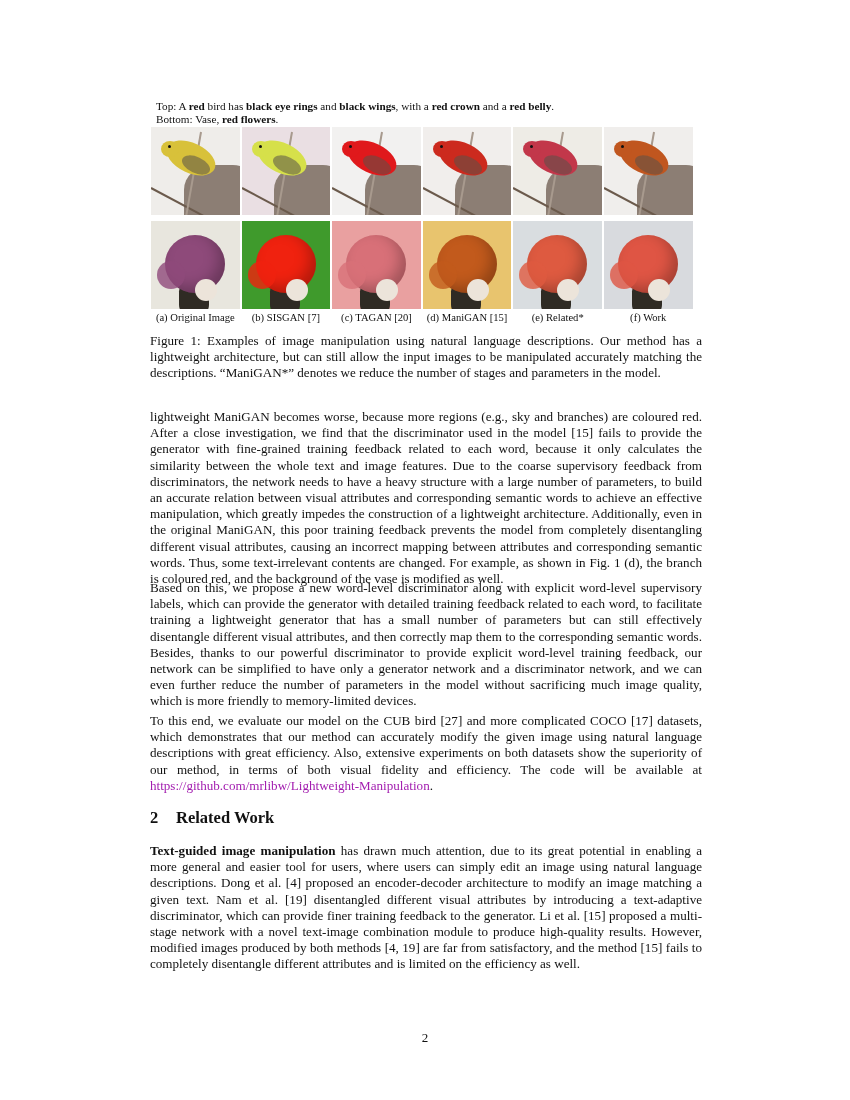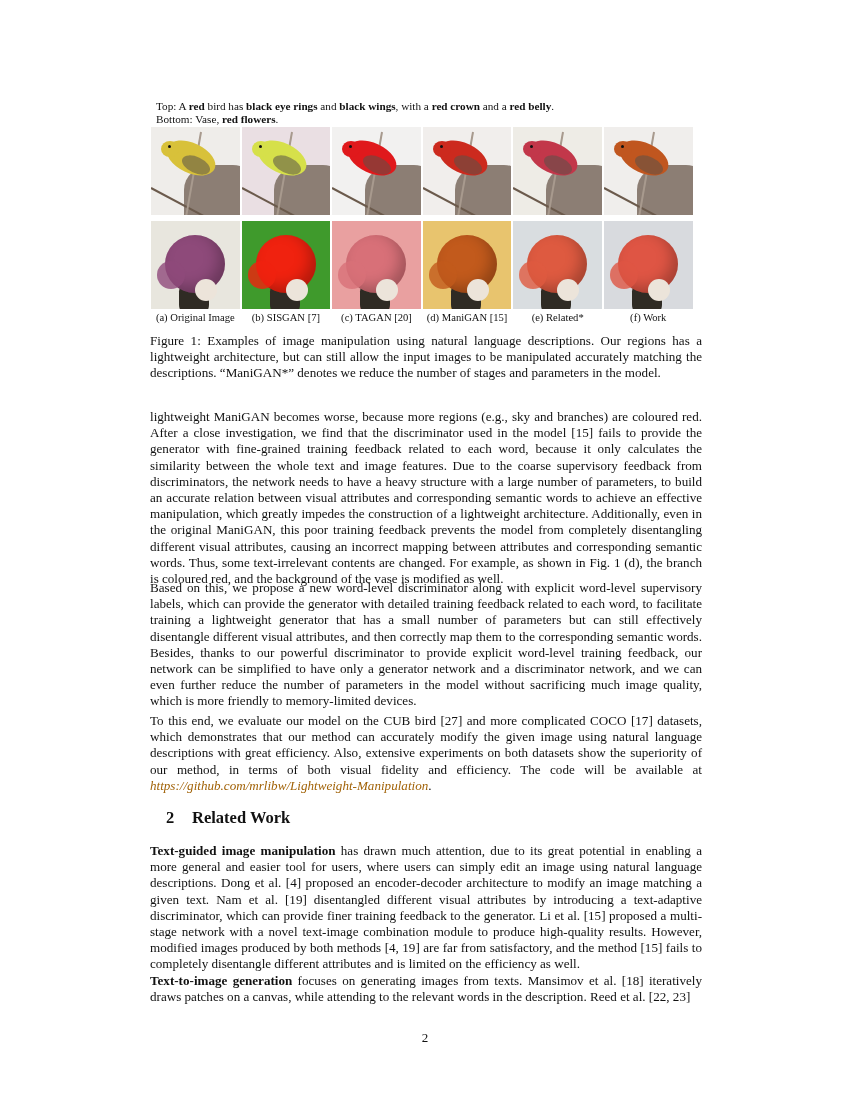--- a/index.html
+++ b/index.html
@@ -16,22 +16,22 @@
   .row + .row { margin-top: 6px; }
   .cell { width: 88.6px; height: 88px; position: relative; overflow: hidden; }
   .labels { display: flex; gap: 2px; margin-top: 3px; }
   .labels span { width: 88.6px; text-align: center; font-size: 10.6px; white-space: nowrap; }
 
   .caption { position: absolute; left: 150px; top: 333px; width: 552px;
              font-size: 13.1px; line-height: 16.2px; text-align: justify; }
 
   .body-text { position: absolute; left: 150px; width: 552px; font-size: 13.1px;
                line-height: 16.2px; text-align: justify; hyphens: auto; margin: 0; }
-  .link { color: #a16207; font-style: italic; }
-  .section-h { position: absolute; left: 150px; top: 808px; font-size: 16.5px; font-weight: bold; margin-left: 16px; }
+  .link { color: #a21caf; }
+  .section-h { position: absolute; left: 150px; top: 808px; font-size: 16.5px; font-weight: bold; }
   .section-h .num { display: inline-block; width: 26px; }
   .page-num { position: absolute; left: 0; width: 850px; top: 1030px; text-align: center; font-size: 13px; }
 
   
   .bg { position:absolute; inset:0; }
   .blob { position:absolute; border-radius:50%; }
   .twig { position:absolute; background:#6b5a4c; transform-origin: left center; height:2px; }
 </style>
 </head>
 <body>
@@ -153,25 +153,24 @@
     <div class="labels" id="col-labels">
         <span>(a) Original Image</span>
         <span>(b) SISGAN [7]</span>
         <span>(c) TAGAN [20]</span>
         <span>(d) ManiGAN [15]</span>
         <span>(e) Related*</span>
         <span>(f) Work</span>
       </div>
   </div>
 
-  <div class="caption">Figure 1: Examples of image manipulation using natural language descriptions. Our regions has a lightweight architecture, but can still allow the input images to be manipulated accurately matching the descriptions. “ManiGAN*” denotes we reduce the number of stages and parameters in the model.</div>
+  <div class="caption">Figure 1: Examples of image manipulation using natural language descriptions. Our method has a lightweight architecture, but can still allow the input images to be manipulated accurately matching the descriptions. “ManiGAN*” denotes we reduce the number of stages and parameters in the model.</div>
 
   <p class="body-text" style="top:409px">lightweight ManiGAN becomes worse, because more regions (e.g., sky and branches) are coloured red. After a close investigation, we find that the discriminator used in the model [15] fails to provide the generator with fine-grained training feedback related to each word, because it only calculates the similarity between the whole text and image features. Due to the coarse supervisory feedback from discriminators, the network needs to have a heavy structure with a large number of parameters, to build an accurate relation between visual attributes and corresponding semantic words to achieve an effective manipulation, which greatly impedes the construction of a lightweight architecture. Additionally, even in the original ManiGAN, this poor training feedback prevents the model from completely disentangling different visual attributes, causing an incorrect mapping between attributes and corresponding semantic words. Thus, some text-irrelevant contents are changed. For example, as shown in Fig. 1 (d), the branch is coloured red, and the background of the vase is modified as well.</p>
   <p class="body-text" style="top:580px">Based on this, we propose a new word-level discriminator along with explicit word-level supervisory labels, which can provide the generator with detailed training feedback related to each word, to facilitate training a lightweight generator that has a small number of parameters but can still effectively disentangle different visual attributes, and then correctly map them to the corresponding semantic words. Besides, thanks to our powerful discriminator to provide explicit word-level training feedback, our network can be simplified to have only a generator network and a discriminator network, and we can even further reduce the number of parameters in the model without sacrificing much image quality, which is more friendly to memory-limited devices.</p>
   <p class="body-text" style="top:713px"><span>To this end, we evaluate our model on the CUB bird [27] and more complicated COCO [17] datasets, which demonstrates that our method can accurately modify the given image using natural language descriptions with great efficiency. Also, extensive experiments on both datasets show the superiority of our method, in terms of both visual fidelity and efficiency. The code will be available at </span><a class="link">https://github.com/mrlibw/Lightweight-Manipulation</a><span>.</span></p>
 
   <div class="section-h"><span class="num">2</span><span>Related Work</span></div>
 
   <p class="body-text" style="top:843px"><b>Text-guided image manipulation</b><span> has drawn much attention, due to its great potential in enabling a more general and easier tool for users, where users can simply edit an image using natural language descriptions. Dong et al. [4] proposed an encoder-decoder architecture to modify an image matching a given text. Nam et al. [19] disentangled different visual attributes by introducing a text-adaptive discriminator, which can provide finer training feedback to the generator. Li et al. [15] proposed a multi-stage network with a novel text-image combination module to produce high-quality results. However, modified images produced by both methods [4, 19] are far from satisfactory, and the method [15] fails to completely disentangle different attributes and is limited on the efficiency as well.</span></p>
-  <p class="body-text" style="top:973px"><b>Text-to-image generation</b><span> focuses on generating images from texts. Mansimov et al. [18] iteratively draws patches on a canvas, while attending to the relevant words in the description. Reed et al. [22, 23]</span></p>
 
   <div class="page-num">2</div>
 </div>
 
 </body></html>

